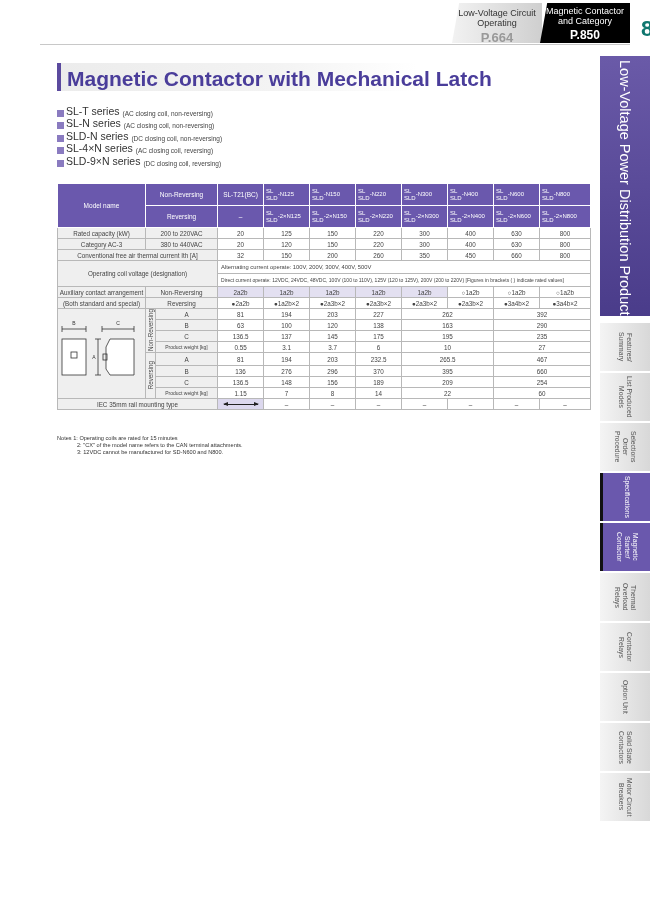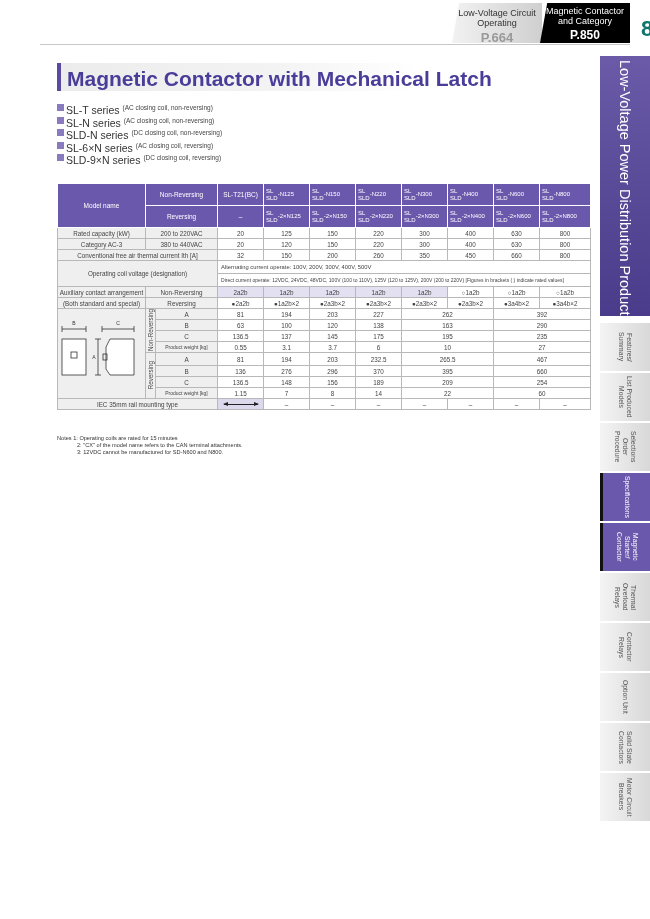--- a/index.html
+++ b/index.html
@@ -20,21 +20,21 @@
   .pagenum { position: absolute; left: 601px; top: 16px; font-size: 22px; font-weight: bold; color: #0f766e; }
 
   
   .title-bar { position: absolute; left: 57px; top: 63px; width: 360px; height: 28px;
     background: linear-gradient(90deg, #ececec 0%, #f3f3f3 60%, #ffffff 100%); }
   .title-accent { position: absolute; left: 57px; top: 63px; width: 4px; height: 28px; background: #5b4a9e; }
   .title { position: absolute; left: 67px; top: 67px; font-size: 21px; font-weight: bold; color: #4a3d9a; }
 
   
   .series { position: absolute; left: 57px; top: 104px; }
-  .series-item { display: flex; align-items: flex-start; height: 12.5px; font-size: 10.5px; color: #333; white-space: nowrap; }
+  .series-item { display: flex; align-items: flex-end; height: 12.5px; font-size: 10.5px; color: #333; white-space: nowrap; }
   .series-item .sq { display: inline-block; width: 7px; height: 7px; background: #8a7bc0; margin-right: 2px; transform: translateY(0px); }
   .series-item .sub { font-size: 6.5px; margin-left: 3px; color: #444; }
 
   
   .spec { position: absolute; left: 57px; top: 183px; width: 533px; border-collapse: collapse; table-layout: fixed; font-size: 6.3px; color: #444; }
   .spec td { border: 1px solid #b8b8b8; text-align: center; vertical-align: middle; height: 11px; padding: 0 1px; white-space: nowrap; overflow: hidden; }
   .spec .hd { background: #6a58ad; color: #fff; border-color: #fff; font-size: 6.5px; }
   .spec .hd2 { background: #6a58ad; color: #fff; border-color: #fff; text-align: left; line-height: 7px; padding: 1px 2px; }
   .spec .hd2 .top { display: block; font-size: 6px; }
   .spec .hd2 .bot { display: block; font-size: 6px; }
@@ -98,21 +98,21 @@
       <span>SL-N series</span>
       <span class="sub">(AC closing coil, non-reversing)</span>
     </div>
   <div class="series-item">
       <span class="sq"></span>
       <span>SLD-N series</span>
       <span class="sub">(DC closing coil, non-reversing)</span>
     </div>
   <div class="series-item">
       <span class="sq"></span>
-      <span>SL-6×N series</span>
+      <span>SL-4×N series</span>
       <span class="sub">(AC closing coil, reversing)</span>
     </div>
   <div class="series-item">
       <span class="sq"></span>
       <span>SLD-9×N series</span>
       <span class="sub">(DC closing coil, reversing)</span>
     </div>
 </div>
 
 <table class="spec">

